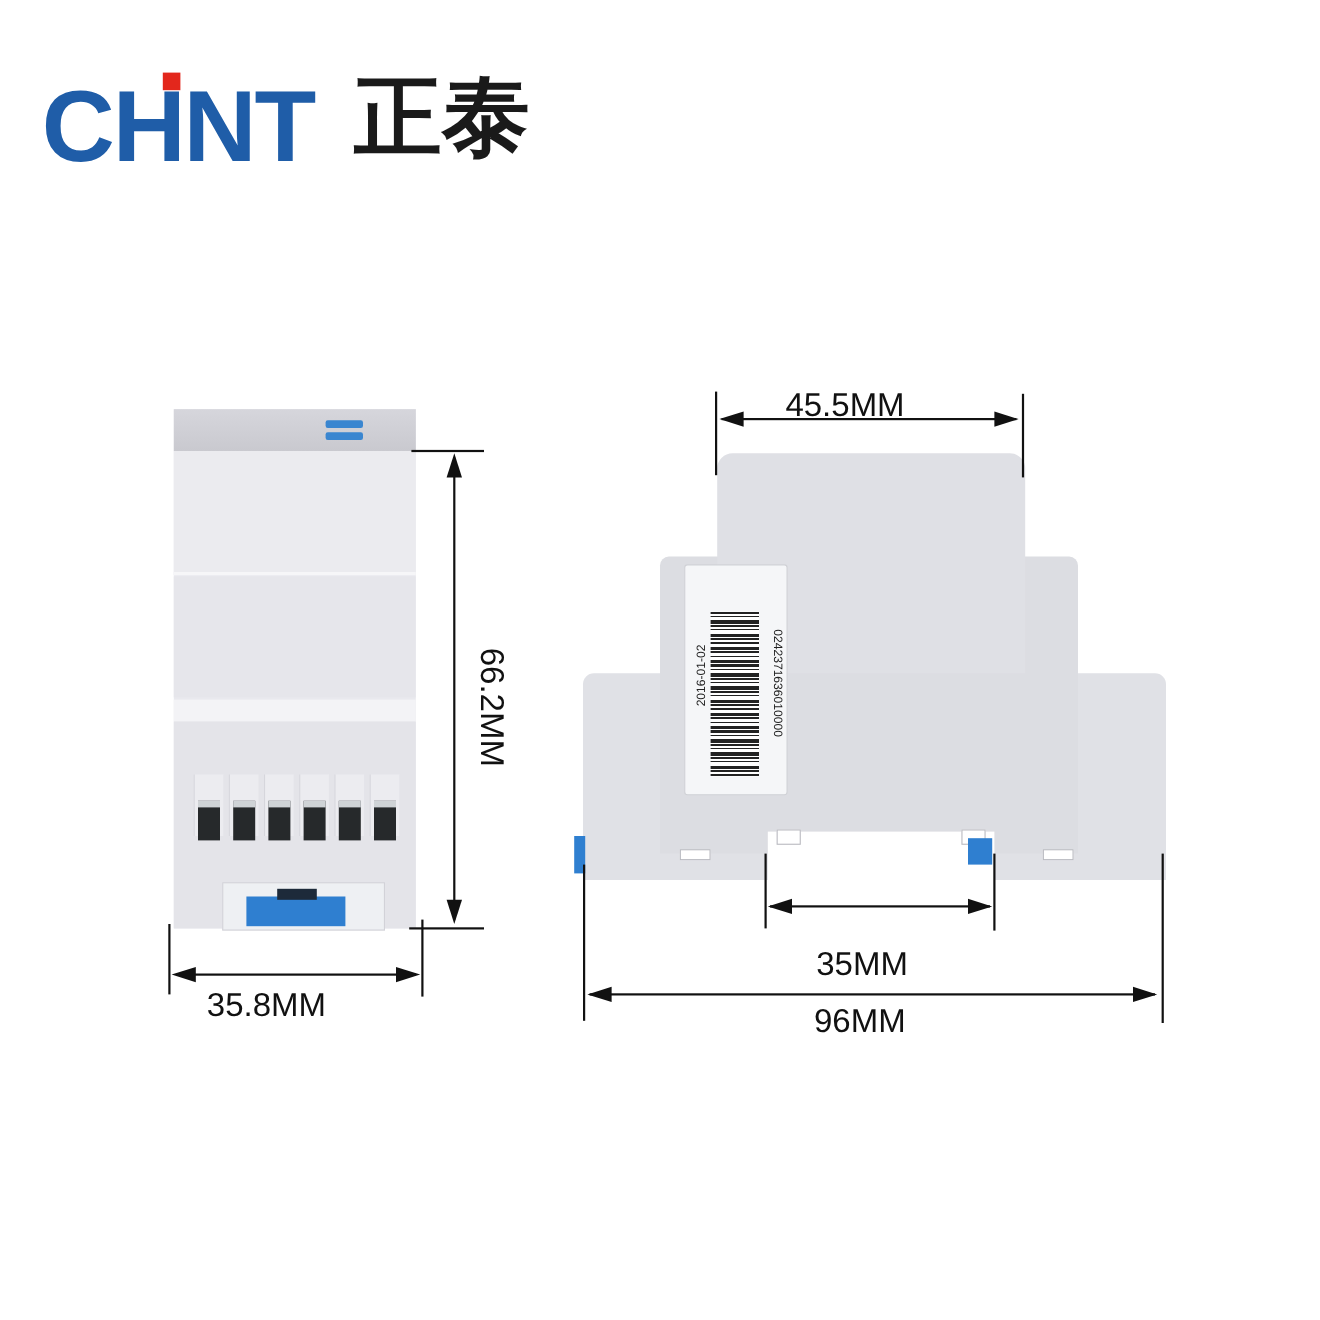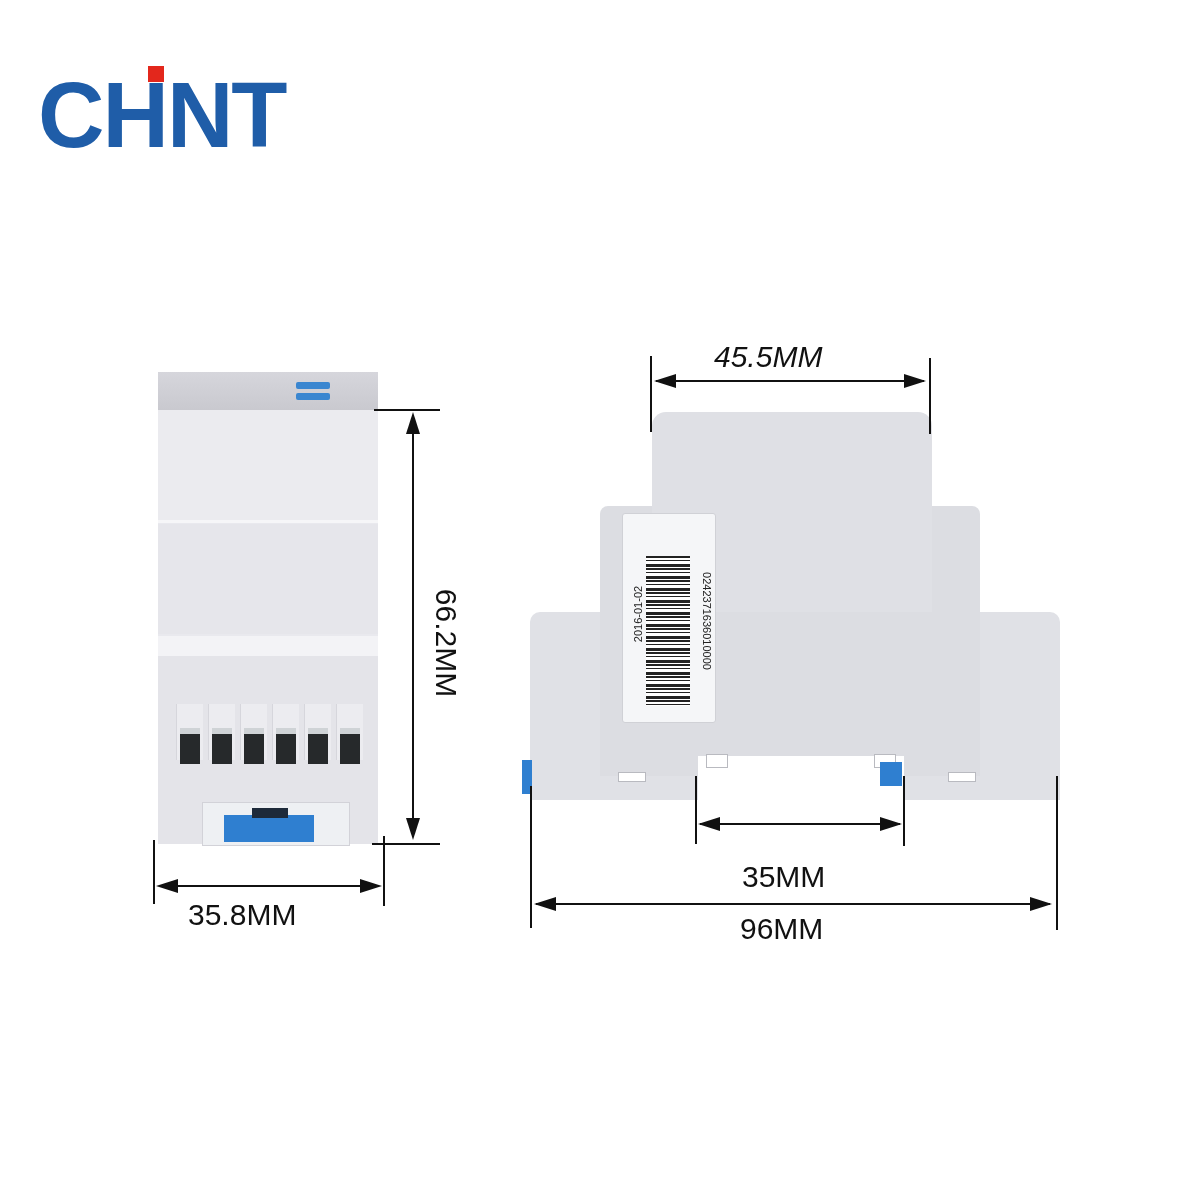--- a/index.html
+++ b/index.html
@@ -46,20 +46,21 @@
   .barcode { left: 646px; top: 556px; width: 44px; height: 150px;
     background: repeating-linear-gradient(180deg, #222 0 2px, #fff 2px 4px, #222 4px 5px, #fff 5px 8px, #222 8px 11px, #fff 11px 12px); }
   .label-date { left: 578px; top: 608px; width: 120px; transform: rotate(-90deg); font-size: 11px; color: #222; text-align: center; transform-origin: center; }
   .label-code { left: 632px; top: 615px; width: 150px; transform: rotate(90deg); font-size: 11px; color: #222; text-align: center; transform-origin: center; }
 </style>
 </head>
 <body>
 
 <div class="abs logo">
   <div class="logo-en">CHNT</div>
+  <div class="logo-cn">正泰</div>
 </div>
 <div class="abs logo-dot" style="left:148px; top:66px;"></div>
 
 <div class="abs front"></div>
 <div class="abs front-cap"></div>
 <div class="abs front-knob" style="left:296px; top:382px;"></div>
 <div class="abs front-knob" style="left:296px; top:393px;"></div>
 <div class="abs front-band1"></div>
 <div class="abs front-band2"></div>
 <div class="abs front-vents"></div>
@@ -111,21 +112,21 @@
 <div class="abs label"></div>
 <div class="abs barcode"></div>
 <div class="abs label-date">2016-01-02</div>
 <div class="abs label-code">0242371636010000</div>
 
 <div class="abs line-v" style="left:650px; top:356px; height:76px;"></div>
 <div class="abs line-v" style="left:929px; top:358px; height:76px;"></div>
 <div class="abs line-h" style="left:656px; top:380px; width:268px;"></div>
 <div class="abs arrow-l" style="left:654px; top:374px;"></div>
 <div class="abs arrow-r" style="left:904px; top:374px;"></div>
-<div class="abs dim-text" style="left:714px; top:340px;font-style:italic;">45.5MM</div>
+<div class="abs dim-text" style="left:714px; top:352px;">45.5MM</div>
 
 <div class="abs line-v" style="left:695px; top:776px; height:68px;"></div>
 <div class="abs line-v" style="left:903px; top:776px; height:70px;"></div>
 <div class="abs line-h" style="left:700px; top:823px; width:200px;"></div>
 <div class="abs arrow-l" style="left:698px; top:817px;"></div>
 <div class="abs arrow-r" style="left:880px; top:817px;"></div>
 <div class="abs dim-text" style="left:742px; top:860px;">35MM</div>
 
 <div class="abs line-v" style="left:530px; top:786px; height:142px;"></div>
 <div class="abs line-v" style="left:1056px; top:776px; height:154px;"></div>

